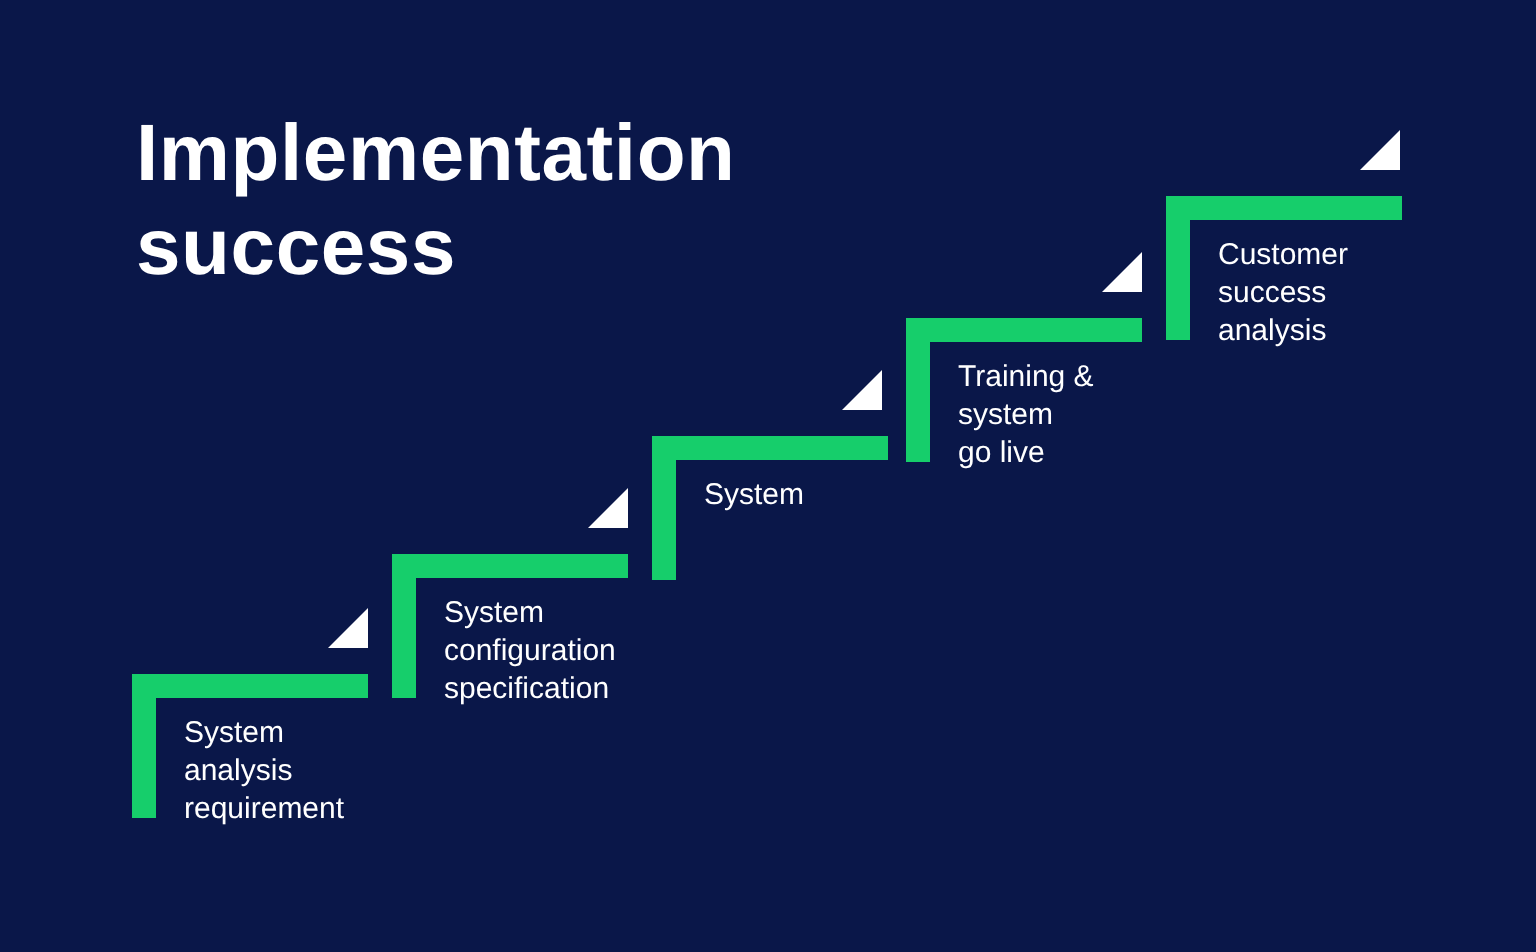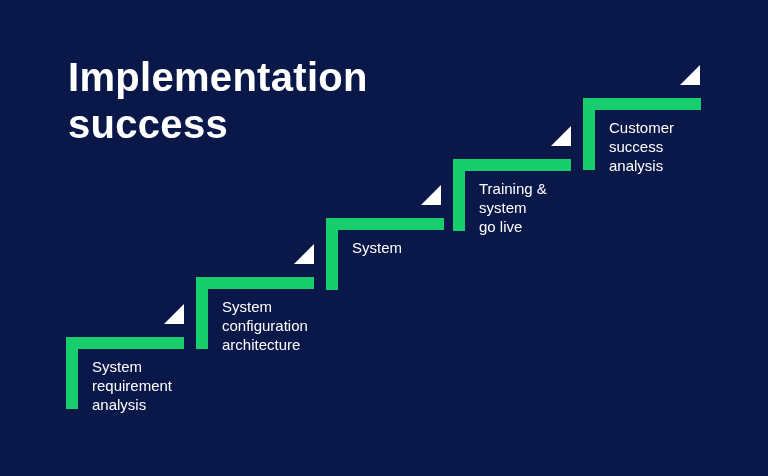--- a/index.html
+++ b/index.html
@@ -74,32 +74,32 @@
   <div class="title">
     <span class="title-line">Implementation</span>
     <span class="title-line">success</span>
   </div>
 
   <div class="step" style="left:66px; top:337px;">
     <div class="hbar"></div>
     <div class="vbar"></div>
     <div class="label">
       <span>System</span>
+      <span>analysis</span>
       <span>requirement</span>
-      <span>analysis</span>
     </div>
   </div>
 
   <div class="step" style="left:196px; top:277px;">
     <div class="hbar"></div>
     <div class="vbar"></div>
     <div class="label">
       <span>System</span>
       <span>configuration</span>
-      <span>architecture</span>
+      <span>specification</span>
     </div>
   </div>
 
   <div class="step" style="left:326px; top:218px;">
     <div class="hbar"></div>
     <div class="vbar"></div>
     <div class="label">
       <span>System</span>
     </div>
   </div>

